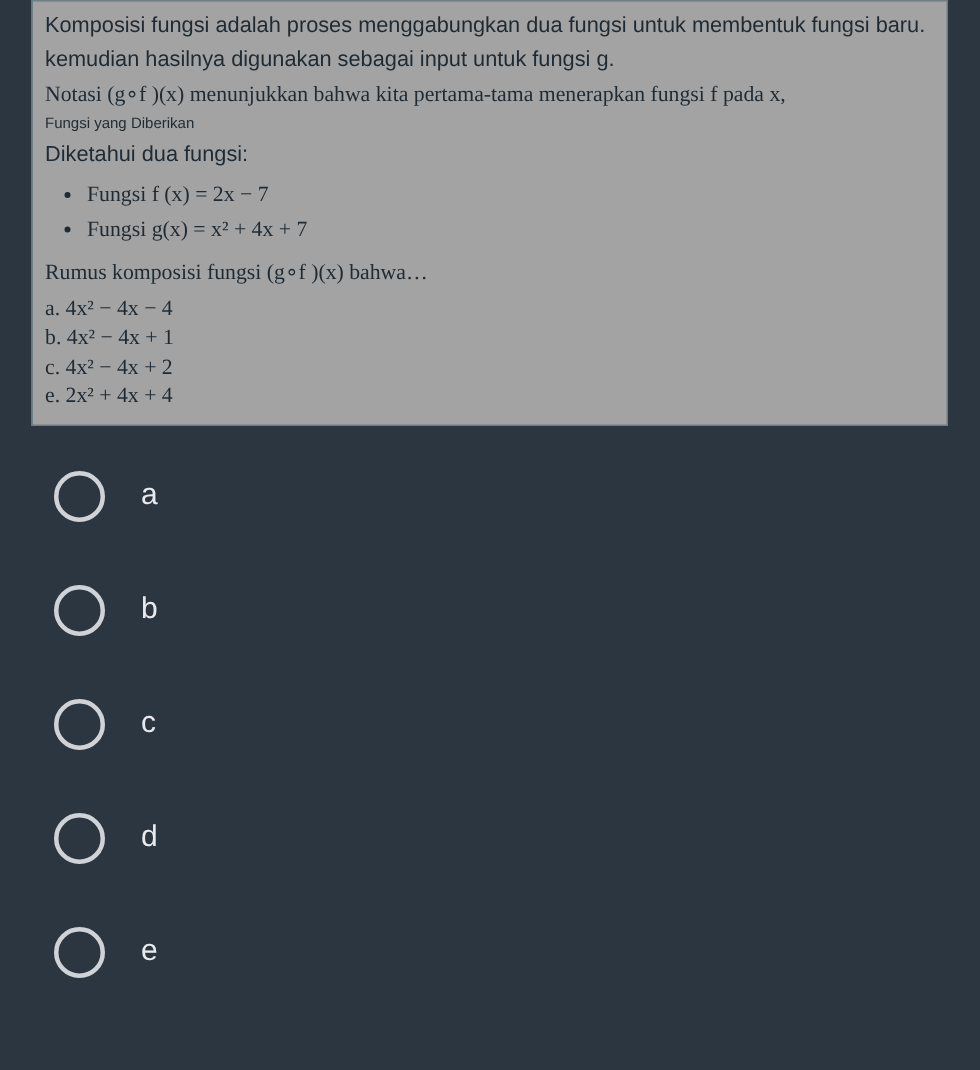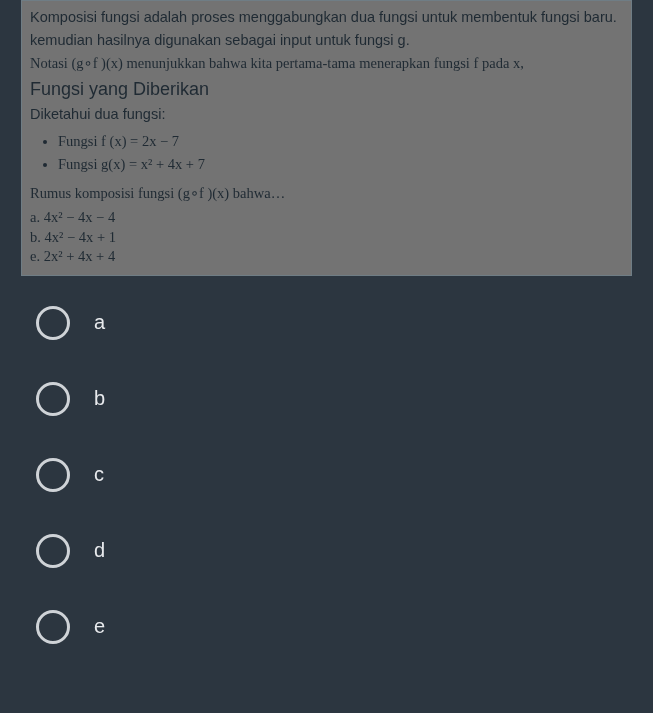--- a/index.html
+++ b/index.html
@@ -12,32 +12,32 @@
     color: #e8eaed;
     overflow: hidden;
   }
   .page {
     box-sizing: border-box;
     width: 653px;
     height: 713px;
   }
   .question-image {
     margin: 0 21px 0 21px;
-    background: #737373;
+    background: #a3a3a3;
     border: 1px solid #6f7d85;
     color: #1f2a33;
     padding: 6px 8px 6px 8px;
     font-size: 14.5px;
     line-height: 1.45;
   }
   .question-image p { margin: 0 0 2px 0; }
   .section-title {
     margin-top: 4px;
     margin-bottom: 10px;
-    font-size: 18px;
+    font-size: 10px;
   }
   .sub-heading {
     margin-top: 6px;
     margin-bottom: 10px;
   }
   ul.defs {
     margin: 6px 0 8px 0;
     padding-left: 28px;
   }
   ul.defs li {
@@ -94,20 +94,21 @@
     <p class="section-title">Fungsi yang Diberikan</p>
     <p class="sub-heading">Diketahui dua fungsi:</p>
     <ul class="defs">
       <li>Fungsi f (x) = 2x − 7</li>
       <li>Fungsi g(x) = x² + 4x + 7</li>
     </ul>
     <p class="prompt"><span class="math">Rumus komposisi fungsi (g∘f )(x) bahwa…</span></p>
     <div class="alts">
       <div>a.   4x² − 4x − 4</div>
       <div>b.   4x² − 4x + 1</div>
+      <div>c.   4x² − 4x + 2</div>
       <div>e.   2x² + 4x + 4</div>
     </div>
   </div>
 
   <div class="options">
     <div class="option">
       <span class="radio"></span>
       <span class="option-label">a</span>
     </div>
     <div class="option">

